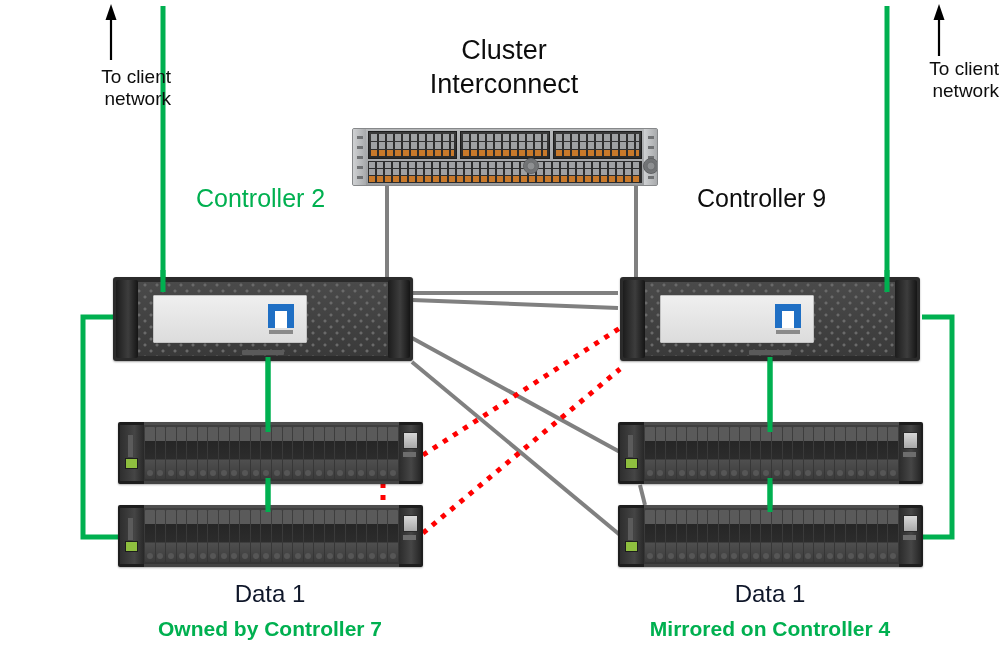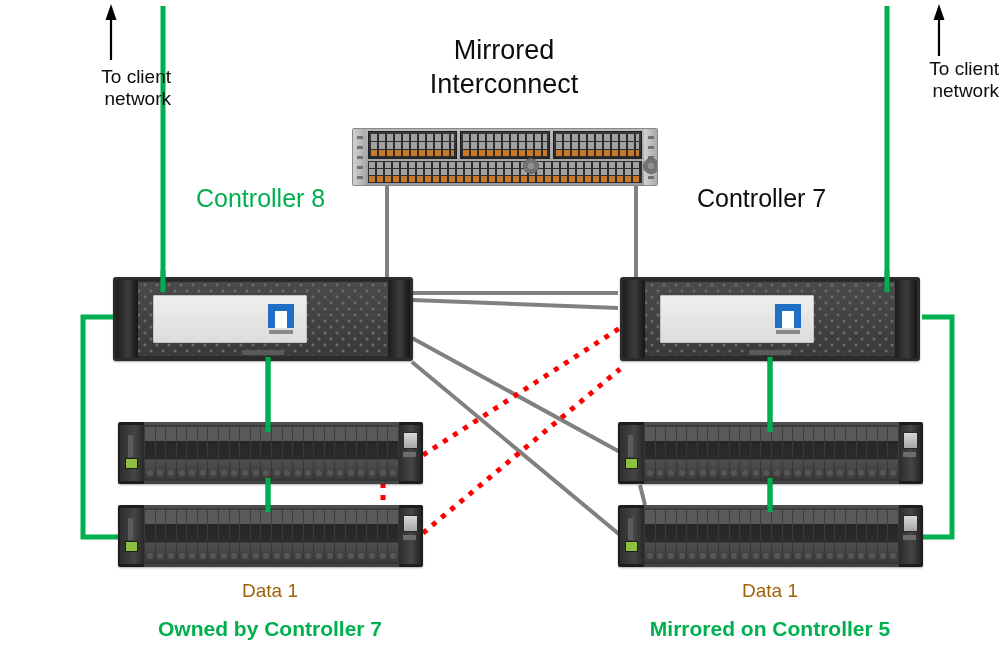--- a/index.html
+++ b/index.html
@@ -42,22 +42,22 @@
     color: #0d0d0d;
     text-align: center;
     line-height: 1.25;
   }
   .lbl-ctrl {
     font-size: 25px;
     color: #0d0d0d;
   }
   .lbl-ctrl.green { color: #00b050; }
   .lbl-data {
-    font-size: 19px;
-    color: #a16207;
+    font-size: 24px;
+    color: #0f172a;
     text-align: center;
   }
   .lbl-own {
     font-size: 21px;
     font-weight: bold;
     color: #00b050;
     text-align: center;
   }
 
   
@@ -572,28 +572,28 @@
     <line class="cable-green" x1="770" y1="357" x2="770" y2="432"></line>
     <line class="cable-green" x1="770" y1="478" x2="770" y2="512"></line>
   </svg>
 
   <div class="lbl lbl-client" style="left:56px; top:66px; width:115px;">To client
 network</div>
 
   <div class="lbl lbl-client" style="left:884px; top:58px; width:115px;">To client
 network</div>
 
-  <div class="lbl lbl-cluster" style="left:364px; top:34px; width:280px;">Mirrored
+  <div class="lbl lbl-cluster" style="left:364px; top:34px; width:280px;">Cluster
 Interconnect</div>
 
-  <div class="lbl lbl-ctrl green" style="left:196px; top:184px;">Controller 8</div>
-
-  <div class="lbl lbl-ctrl" style="left:697px; top:184px;">Controller 7</div>
+  <div class="lbl lbl-ctrl green" style="left:196px; top:184px;">Controller 2</div>
+
+  <div class="lbl lbl-ctrl" style="left:697px; top:184px;">Controller 9</div>
 
   <div class="lbl lbl-data" style="left:150px; top:580px; width:240px;">Data 1</div>
 
   <div class="lbl lbl-own" style="left:110px; top:617px; width:320px;">Owned by Controller 7</div>
 
   <div class="lbl lbl-data" style="left:650px; top:580px; width:240px;">Data 1</div>
 
-  <div class="lbl lbl-own" style="left:610px; top:617px; width:320px;">Mirrored on Controller 5</div>
+  <div class="lbl lbl-own" style="left:610px; top:617px; width:320px;">Mirrored on Controller 4</div>
 
 </div>
 
 </body></html>

